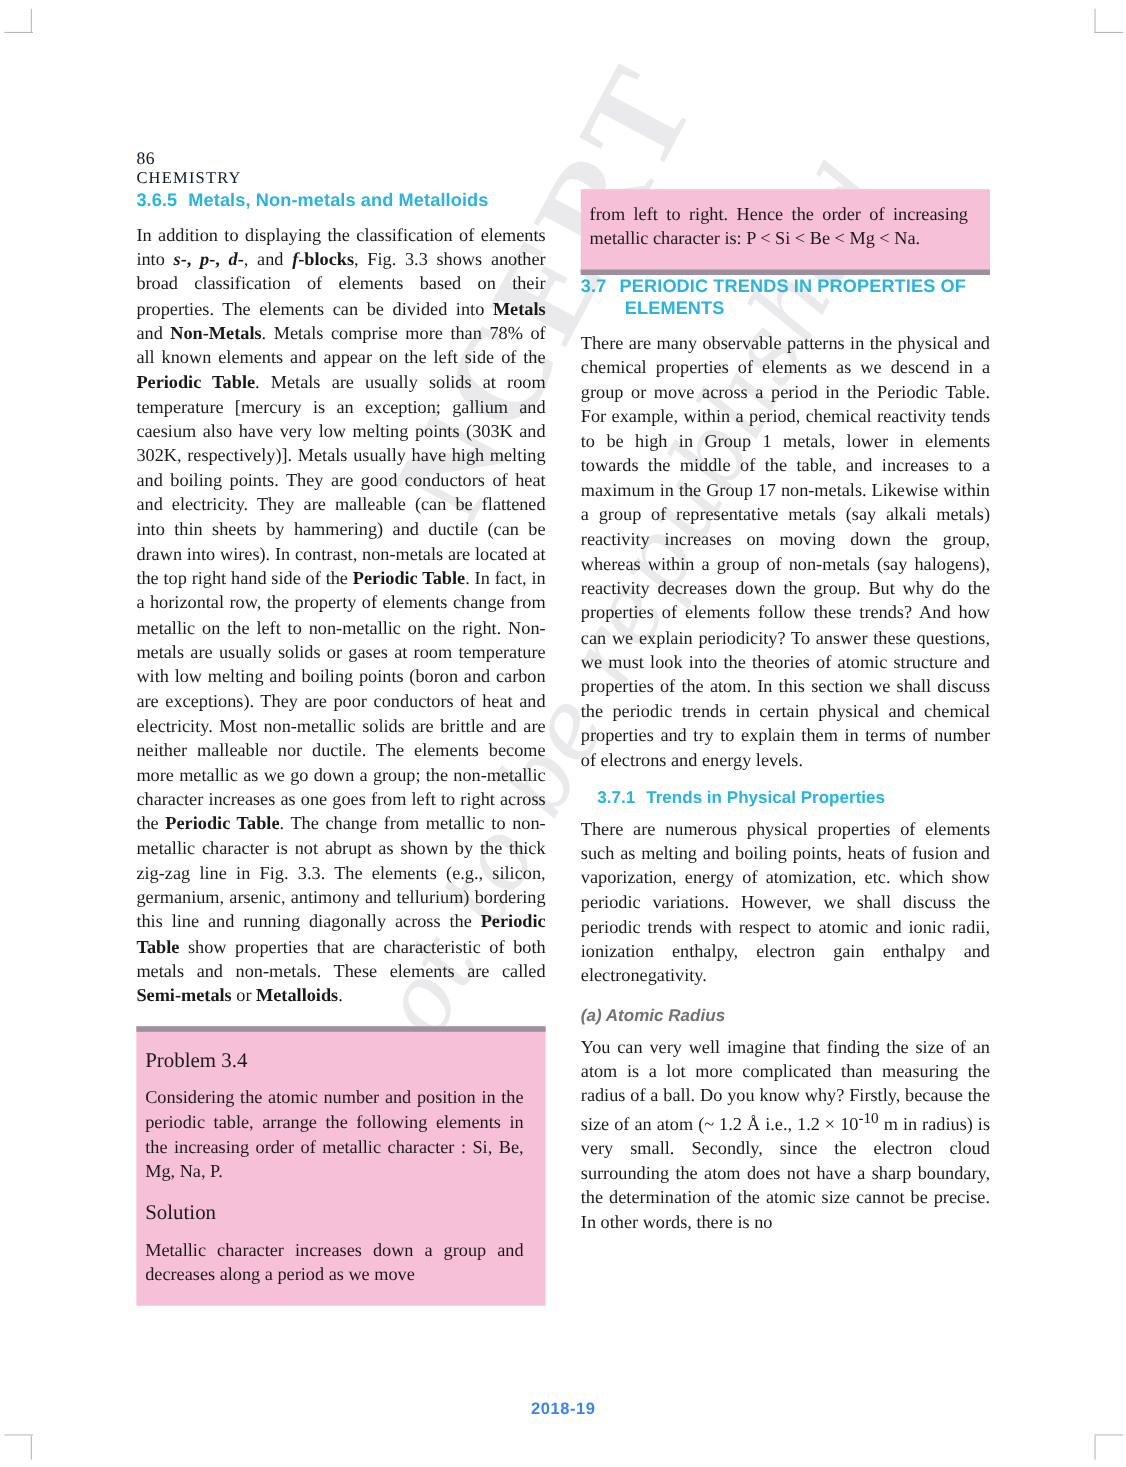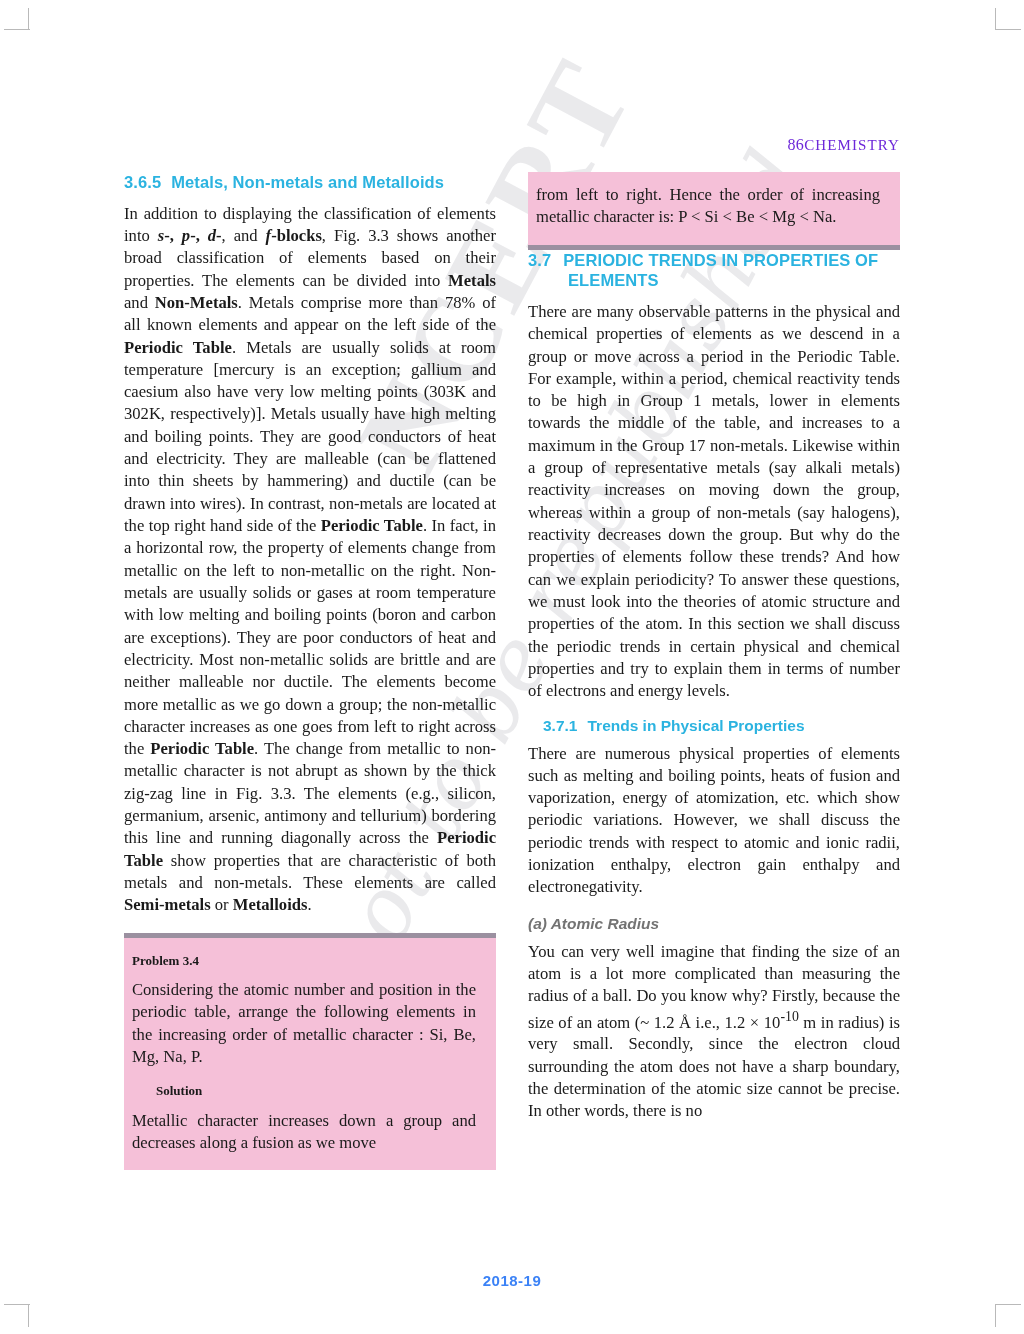--- a/index.html
+++ b/index.html
@@ -70,25 +70,26 @@
     width: 1024px;
     height: 1334px;
   }
 
   .runhead {
     position: absolute;
     top: 136px;
     left: 124px;
     right: 124px;
     display: flex;
-    justify-content: flex-end;
+    justify-content: space-between;
     align-items: baseline;
     font-size: 15px;
     letter-spacing: 0.4px;
-    color: #6d28d9;
+    color: #0f172a;
+    flex-direction: column;
   }
   .runhead .folio { font-size: 16px; }
   .runhead .subject { font-size: 15px; letter-spacing: 1.1px; }
 
   .columns {
     position: absolute;
     top: 172px;
     left: 124px;
     width: 776px;
     display: flex;
@@ -151,24 +152,24 @@
   }
   .pinkbox.with-rule { border-top: 5px solid #9b90a0; }
   .pinkbox.bottom-rule { border-bottom: 5px solid #9b90a0; }
   .pinkbox .inner {
     padding: 14px 20px 16px 8px;
   }
   .pinkbox .inner.tight-top { padding-top: 12px; }
   .pinkbox .ptitle {
     margin: 0 0 10px 0;
     font-family: "Liberation Serif", serif;
-    font-weight: bold;
-    font-size: 13px;
-  }
-  .pinkbox .ptitle.sol { margin-top: 14px; margin-left: 24px; }
+    font-weight: normal;
+    font-size: 19px;
+  }
+  .pinkbox .ptitle.sol { margin-top: 14px; }
   .pinkbox p {
     margin: 0;
     font-size: 16.6px;
     line-height: 1.345;
     text-align: justify;
   }
 
   .problem-wrap { margin-top: 16px; }
 
   .footer {
@@ -217,21 +218,21 @@
       </h2>
 
       <p class="body">In addition to displaying the classification of elements into <b><i>s</i>-, <i>p</i>-, <i>d</i>-</b>, and <b><i>f</i>-blocks</b>, Fig. 3.3 shows another broad classification of elements based on their properties. The elements can be divided into <b>Metals</b> and <b>Non-Metals</b>. Metals comprise more than 78% of all known elements and appear on the left side of the <b>Periodic Table</b>. Metals are usually solids at room temperature [mercury is an exception; gallium and caesium also have very low melting points (303K and 302K, respectively)]. Metals usually have high melting and boiling points. They are good conductors of heat and electricity. They are malleable (can be flattened into thin sheets by hammering) and ductile (can be drawn into wires). In contrast, non-metals are located at the top right hand side of the <b>Periodic Table</b>. In fact, in a horizontal row, the property of elements change from metallic on the left to non-metallic on the right. Non-metals are usually solids or gases at room temperature with low melting and boiling points (boron and carbon are exceptions). They are poor conductors of heat and electricity. Most non-metallic solids are brittle and are neither malleable nor ductile. The elements become more metallic as we go down a group; the non-metallic character increases as one goes from left to right across the <b>Periodic Table</b>. The change from metallic to non-metallic character is not abrupt as shown by the thick zig-zag line in Fig. 3.3. The elements (e.g., silicon, germanium, arsenic, antimony and tellurium) bordering this line and running diagonally across the <b>Periodic Table</b> show properties that are characteristic of both metals and non-metals. These elements are called <b>Semi-metals</b> or <b>Metalloids</b>.</p>
 
       <div class="problem-wrap">
         <div class="pinkbox with-rule">
           <div class="inner">
             <p class="ptitle">Problem 3.4</p>
             <p>Considering the atomic number and position in the periodic table, arrange the following elements in the increasing order of metallic character : Si, Be, Mg, Na, P.</p>
             <p class="ptitle sol">Solution</p>
-            <p>Metallic character increases down a group and decreases along a fusion as we move</p>
+            <p>Metallic character increases down a group and decreases along a period as we move</p>
           </div>
         </div>
       </div>
 
     </div>
 
     <div class="col">
 
       <div class="pinkbox bottom-rule">
         <div class="inner tight-top">

